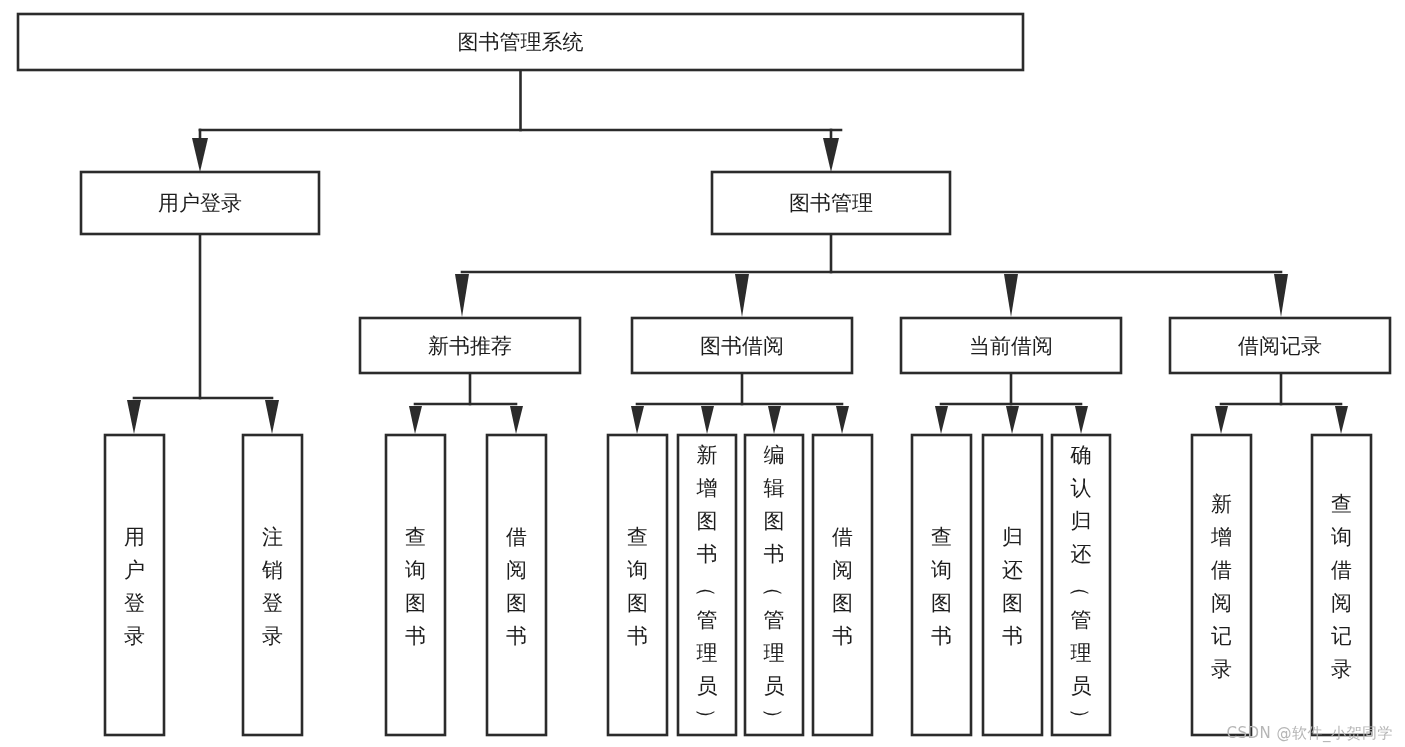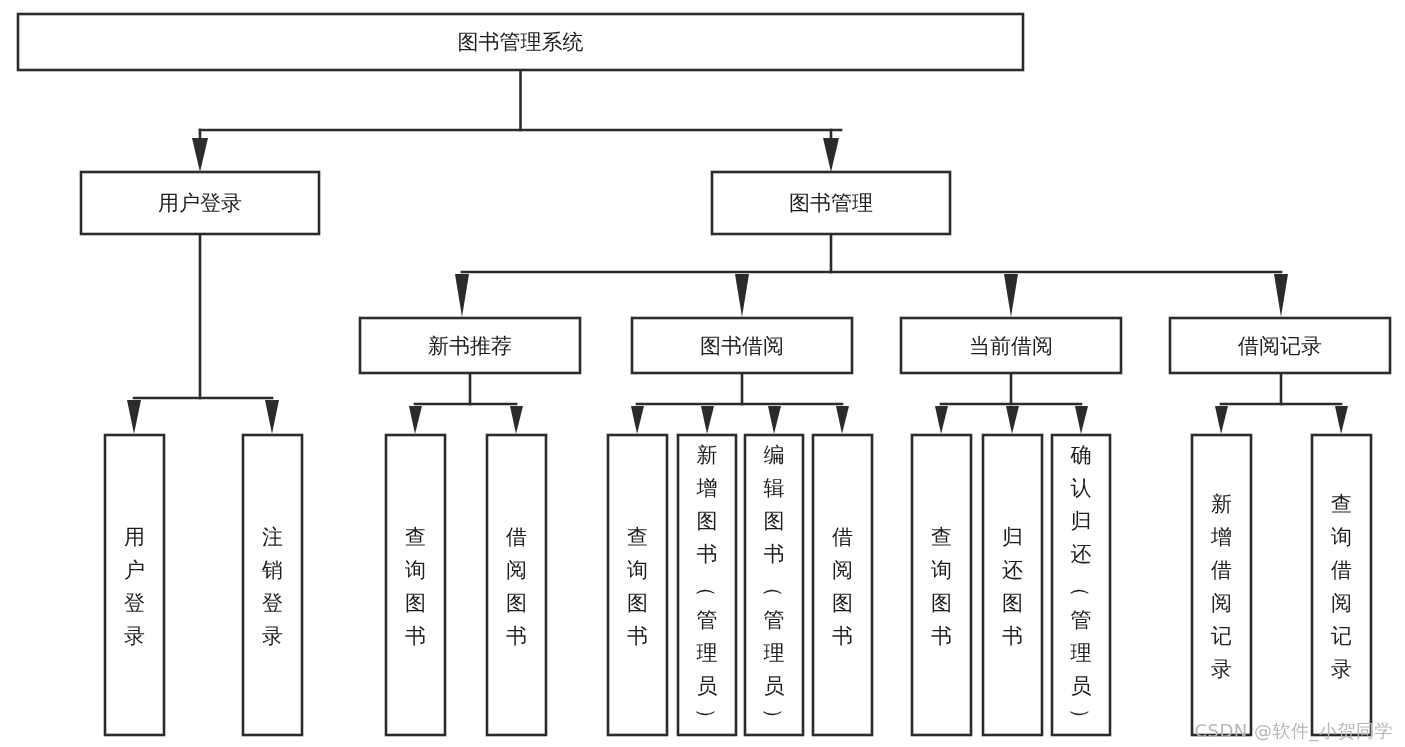--- a/index.html
+++ b/index.html
@@ -53,21 +53,21 @@
     font-family: "DejaVu Sans", "Liberation Sans", sans-serif;
     font-size: 21px;
     fill: #1d1d1d;
     text-anchor: middle;
   }
   .watermark-text {
     position: absolute;
     right: 12px;
     bottom: 4px;
     font-family: "DejaVu Sans", "Liberation Sans", sans-serif;
-    font-size: 18px;
+    font-size: 15px;
     color: #b6b6b6;
     letter-spacing: 0.5px;
     white-space: nowrap;
     pointer-events: none;
   }
 </style>
 </head>
 <body>
 
 <div id="diagram-root">

